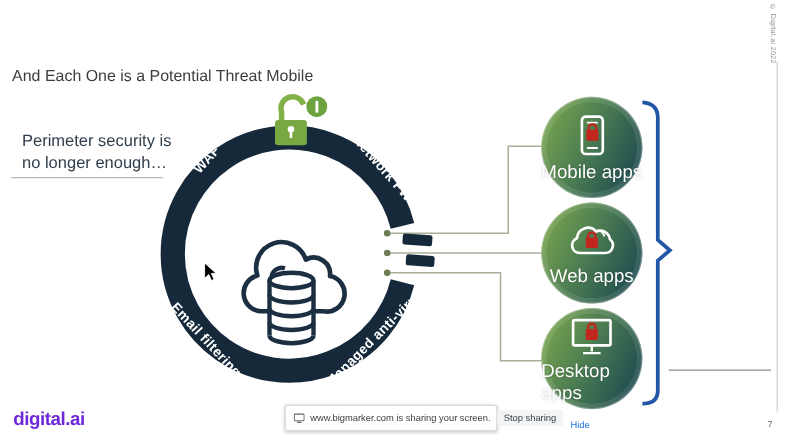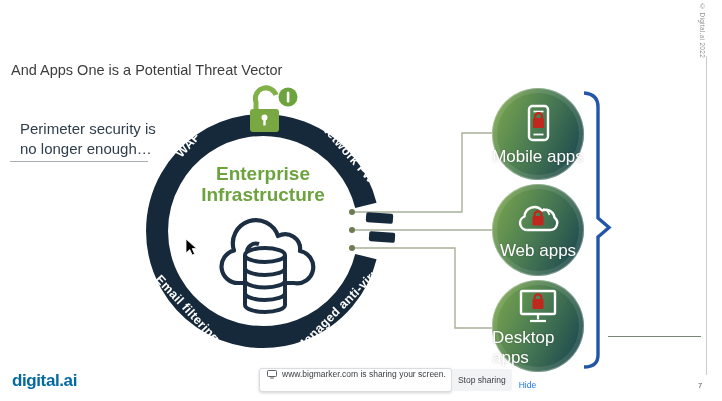--- a/index.html
+++ b/index.html
@@ -39,38 +39,38 @@
   .app-web     { left:492px; top:184px; }
   .app-desktop { left:492px; top:280px; }
   .app-label { color:#fff; font-size:17px; margin-top:1px; text-shadow:0 0 2px rgba(0,0,0,.25); }
 
   .copyright { position:absolute; left:699px; top:3px; writing-mode:vertical-rl;
                font-size:6.5px; color:#909090; letter-spacing:.3px; }
   .side-rule { position:absolute; left:706px; top:56px; width:1px; height:319px; background:#c9cdcf; }
   .page-number { position:absolute; left:698px; top:381px; font-size:7.5px; color:#555; }
 
   .logo { position:absolute; left:12px; top:371px; font-size:17px; font-weight:800;
-          color:#0369a1; letter-spacing:-0.4px; }
+          color:#6d28d9; letter-spacing:-0.4px; }
 
   .share-bar { position:absolute; left:259px; top:368px; width:193px; height:24px;
                background:#fff; border:1px solid #dadce0; border-radius:3px;
-               box-shadow:0 1px 3px rgba(0,0,0,.18); display:flex; 
+               box-shadow:0 1px 3px rgba(0,0,0,.18); display:flex; align-items:center;
                padding:0 7px; font-size:8.5px; color:#3c4043; white-space:nowrap; }
   .share-icon { margin-right:5px; display:flex; }
   .share-msg { margin-right:6px; }
   .stop-btn { background:#f1f3f4; border:none; border-radius:3px; padding:2px 6px;
               font-size:8.5px; color:#3c4043; font-family:"Liberation Sans",sans-serif; cursor:pointer; }
   .hide-btn { color:#1a73e8; margin-left:7px; font-size:8.5px; cursor:pointer;margin-top:11px; }
 </style>
 </head>
 <body>
 
 <div class="slide">
 
-  <div class="subtitle">And Apps One is a Potential Threat Vector</div>
+  <div class="subtitle">And Each One is a Potential Threat Mobile</div>
 
   <div class="left-note">Perimeter security is no longer enough…</div>
   <div class="left-note-rule"></div>
 
   <svg class="diagram-svg" viewBox="0 0 722 401">
 
     <g stroke="#a8b09a" stroke-width="1.4" fill="none">
       <path d="M 352 212 L 462 212 L 462 133 L 492 133"></path>
       <path d="M 352 230 L 493 230"></path>
       <path d="M 352 248 L 455 248 L 455 328 L 492 328"></path>
@@ -116,21 +116,20 @@
     <path d="M 584 93 Q 598 94 598 107 L 598 218 L 609 227.5 L 598 237 L 598 355 Q 598 367 584 367" fill="none" stroke="#2356a7" stroke-width="3.4"></path>
 
     <path d="M186 239 L186 253 L189.8 249.6 L192.2 255 L194.6 254 L192.2 248.6 L196.6 248.6 Z" fill="#000" stroke="#fff" stroke-width="0.8"></path>
   </svg>
 
   <div class="ring-label rl-waf">WAF</div>
   <div class="ring-label rl-network">Network FW</div>
   <div class="ring-label rl-email">Email filtering</div>
   <div class="ring-label rl-managed">Managed anti-virus</div>
 
-  <div class="center-title">Enterprise Infrastructure</div>
 
   <div class="app-badge app-mobile">
     <svg width="44" height="44" viewBox="0 0 44 44">
       <rect x="13" y="4" width="19" height="34" rx="3.5" fill="none" stroke="#fff" stroke-width="2.4"></rect>
       <line x1="17.5" y1="9.5" x2="27.5" y2="9.5" stroke="#fff" stroke-width="1.6"></line>
       <line x1="17.5" y1="32.5" x2="27.5" y2="32.5" stroke="#fff" stroke-width="1.8"></line>
       <path d="M 19.2 16.5 v-2 a 3.4 3.4 0 0 1 6.8 0 v 2" fill="none" stroke="#c1271d" stroke-width="2.2"></path>
       <rect x="17" y="16" width="11" height="10" rx="1.5" fill="#c1271d"></rect>
     </svg>
     <div class="app-label">Mobile apps</div>

